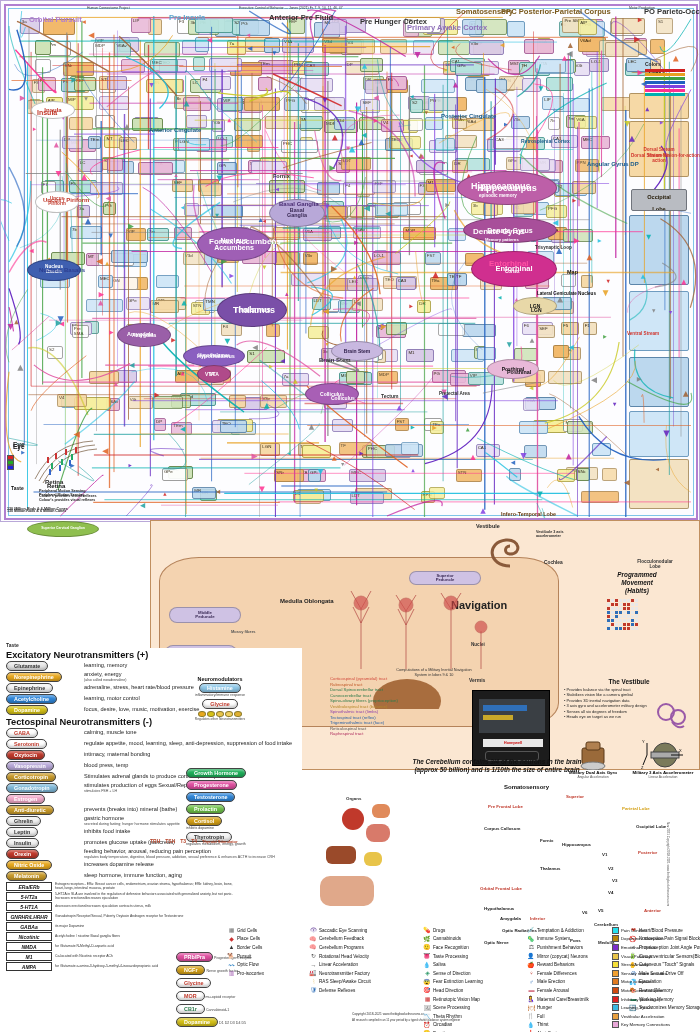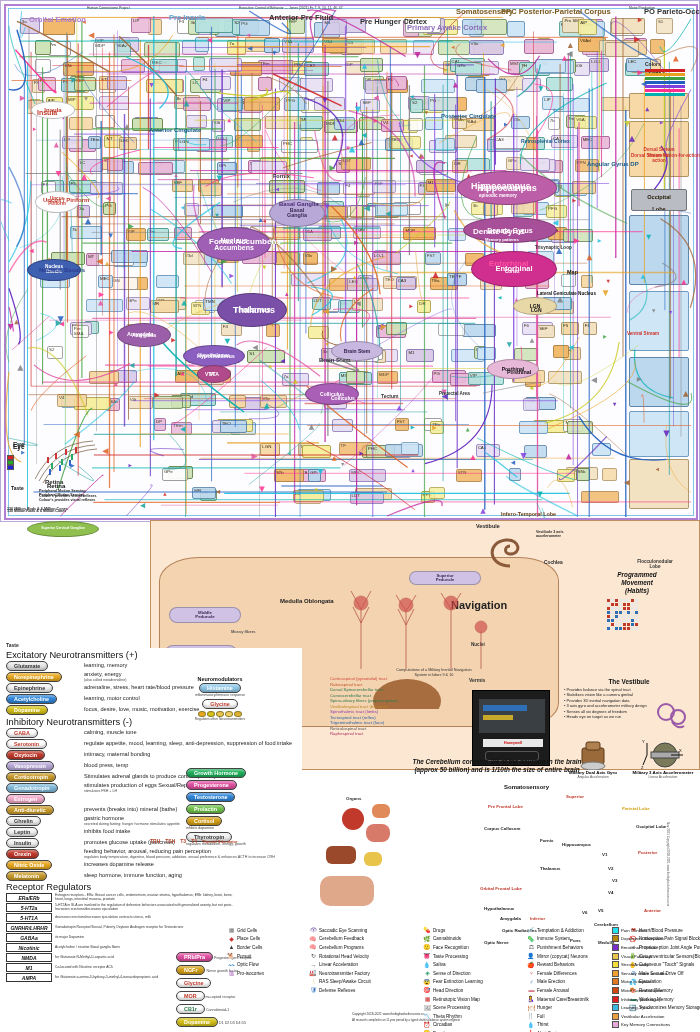--- a/index.html
+++ b/index.html
@@ -87,21 +87,21 @@
     box-shadow:inset 0 -2px 3px rgba(0,0,0,.22), inset 0 2px 2px rgba(255,255,255,.35);
     white-space:nowrap;
   }
 
   
   #chem-panel {
     position:absolute; left:2px; top:648px; width:300px; height:384px;
     background:#ffffff;
   }
   .sect-head {
-    font-size:9.3px; font-weight:normal; color:#111; margin:2px 0 1px 4px;
+    font-size:9.3px; font-weight:bold; color:#111; margin:2px 0 1px 4px;
   }
   .nt-row {
     display:flex; align-items:center; margin:0 0 1px 4px; gap:4px;
   }
   .nt-pill-cell { width:74px; display:flex; justify-content:flex-start; }
   .nt-desc { font-size:5.6px; color:#222; line-height:1.05; }
   .nt-sub  { font-size:3.6px; color:#444; }
 
   
   .rec-row { display:flex; align-items:center; gap:3px; margin:0 0 1px 4px; }
@@ -1221,21 +1221,21 @@
         <div class="title-lbl" style="left: 38px; top: 492px; font-size: 3.6px; color: rgb(34, 34, 34);">Peripheral Motion Sensing</div>
         <div class="title-lbl" style="left: 38px; top: 497px; font-size: 3.6px; color: rgb(34, 34, 34);">Colour's provides visual reflexes</div>
         <div class="title-lbl" style="left: 6px; top: 508px; font-size: 3.6px; color: rgb(34, 34, 34);">130 Million Rods &amp; 6 Million Cones</div>
         <div class="title-lbl" style="left: 10px; top: 484px; font-size: 5px; color: rgb(17, 17, 17);">Taste</div>
         <div class="title-lbl" style="left: 650px; top: 520px; font-size: 4.4px; color: rgb(17, 17, 17);">Visual Cortex 4-6 Billion Neurons</div>
         <div class="title-lbl" style="left: 500px; top: 510px; font-size: 5.4px; color: rgb(107, 63, 20);">Infero-Temporal Lobe</div>
         <div class="title-lbl" style="left: 648px; top: 68px; font-size: 5px; color: rgb(17, 17, 17);">Colors</div>
       </div>
 
     <div id="group-title-layer">
-        <div class="title-lbl" style="left: 28px; top: 14px; font-size: 7.6px; color: rgb(176, 127, 208); font-weight: bold;">Orbital Emotion</div>
+        <div class="title-lbl" style="left: 28px; top: 14px; font-size: 7.6px; color: rgb(176, 127, 208); font-weight: bold;">Orbital Pursuit</div>
         <div class="title-lbl" style="left: 168px; top: 12px; font-size: 7.6px; color: rgb(90, 164, 207); font-weight: bold;">Pre Insula</div>
         <div class="title-lbl" style="left: 268px; top: 12px; font-size: 7.6px; color: rgb(51, 51, 51); font-weight: bold;">Anterior Pre Fluid</div>
         <div class="title-lbl" style="left: 359px; top: 16px; font-size: 7.6px; color: rgb(51, 51, 51); font-weight: bold;">Pre Hunger Cortex</div>
         <div class="title-lbl" style="left: 406px; top: 22px; font-size: 7.6px; color: rgb(142, 111, 184); font-weight: bold;">Primary Awake Cortex</div>
         <div class="title-lbl" style="left: 455px; top: 6px; font-size: 7.6px; color: rgb(122, 90, 30); font-weight: bold;">Somatosensory</div>
         <div class="title-lbl" style="left: 500px; top: 6px; font-size: 7.6px; color: rgb(122, 90, 30); font-weight: bold;">PPC Posterior-Parietal Corpus</div>
         <div class="title-lbl" style="left: 643px; top: 6px; font-size: 7.6px; color: rgb(51, 51, 51); font-weight: bold;">PO Parieto-Occipital</div>
       </div>
 
     <div class="abs" style="left:644px;top:60px;width:52px;">
@@ -1578,21 +1578,21 @@
           <div><span class="nt-desc">learning, motor control</span></div>
         </div>
         <div class="nt-row">
           <div class="nt-pill-cell">
             <span class="pill" style="background: rgb(212, 192, 23); color: rgb(255, 255, 255);">Dopamine</span>
           </div>
           <div><span class="nt-desc">focus, desire, love, music, motivation, exercise</span></div>
         </div>
       </div>
 
-    <div class="sect-head" style="margin-top:2px;">Inhibitory Neurotransmitters  (-)</div>
+    <div class="sect-head" style="margin-top:2px;">Tectospinal Neurotransmitters  (-)</div>
     <div id="inh-list">
         <div class="nt-row">
           <div class="nt-pill-cell">
             <span class="pill" style="background: rgb(255, 255, 255); color: rgb(192, 57, 43);">GABA</span>
           </div>
           <div><span class="nt-desc">calming, muscle tone</span></div>
         </div>
         <div class="nt-row">
           <div class="nt-pill-cell">
             <span class="pill" style="background: rgb(255, 255, 255); color: rgb(192, 57, 43);">Serotonin</span>
@@ -1669,21 +1669,20 @@
           <div><span class="nt-desc">increases dopamine release</span></div>
         </div>
         <div class="nt-row">
           <div class="nt-pill-cell">
             <span class="pill" style="background: rgb(200, 154, 42); color: rgb(255, 255, 255);">Melatonin</span>
           </div>
           <div><span class="nt-desc">sleep hormone, immune function, aging</span></div>
         </div>
       </div>
 
-    <div class="sect-head" style="margin-top:1px;">Receptor Regulators</div>
     <div id="rec-list">
         <div class="rec-row">
           <div class="rec-box">ERa/ERb</div>
           <div class="rec-txt" style="max-width: 186px;">Estrogen receptors - ERa: Breast cancer cells, endometrium, ovarian stroma, hypothalamus; ERb: kidney, brain, bone, heart, lungs, intestinal mucosa, prostate</div>
         </div>
         <div class="rec-row">
           <div class="rec-box">5-HT2a</div>
           <div class="rec-txt" style="max-width: 186px;">5-HT2A in SLA are involved in the regulation of defensive behaviors associated with generalized anxiety, but not panic. Increases erections/decreases ejaculation</div>
         </div>
         <div class="rec-row">

